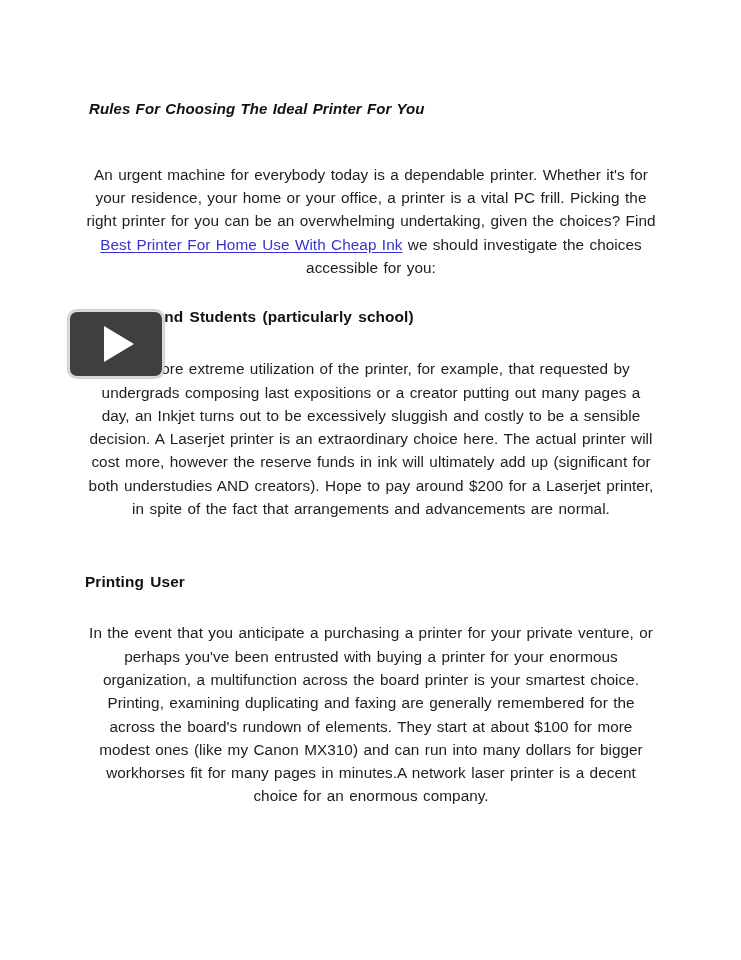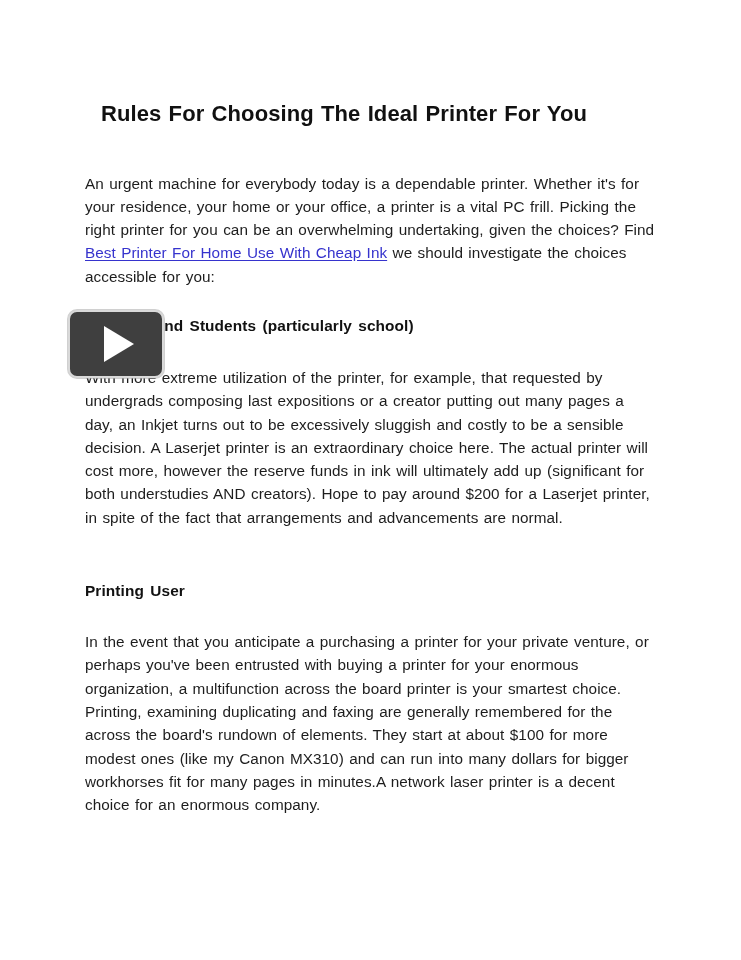--- a/index.html
+++ b/index.html
@@ -26,35 +26,36 @@
   }
 
   .content {
     position: absolute;
     left: 85px;
     top: 100px;
     width: 572px;
   }
 
   .doc-title {
-    font-size: 22px;
+    font-size: 15px;
     font-weight: bold;
     letter-spacing: 0.1px;
     color: #111111;
-    margin: 0 0 44px 16px;
+    margin: 0 0 44px 4px;
     line-height: 1.25;
     word-spacing: 1px;
+    font-style: italic;
   }
 
   .para {
     font-size: 15.3px;
     line-height: 23.3px;
     color: #1d1d1d;
     margin: 0 0 12px 0;
-    text-align: left;
+    text-align: center;
     word-spacing: 1.1px;
     letter-spacing: 0.05px;
   }
 
   .para.tight {
     margin-bottom: 0;
   }
 
   .section-heading {
     font-size: 15.4px;

